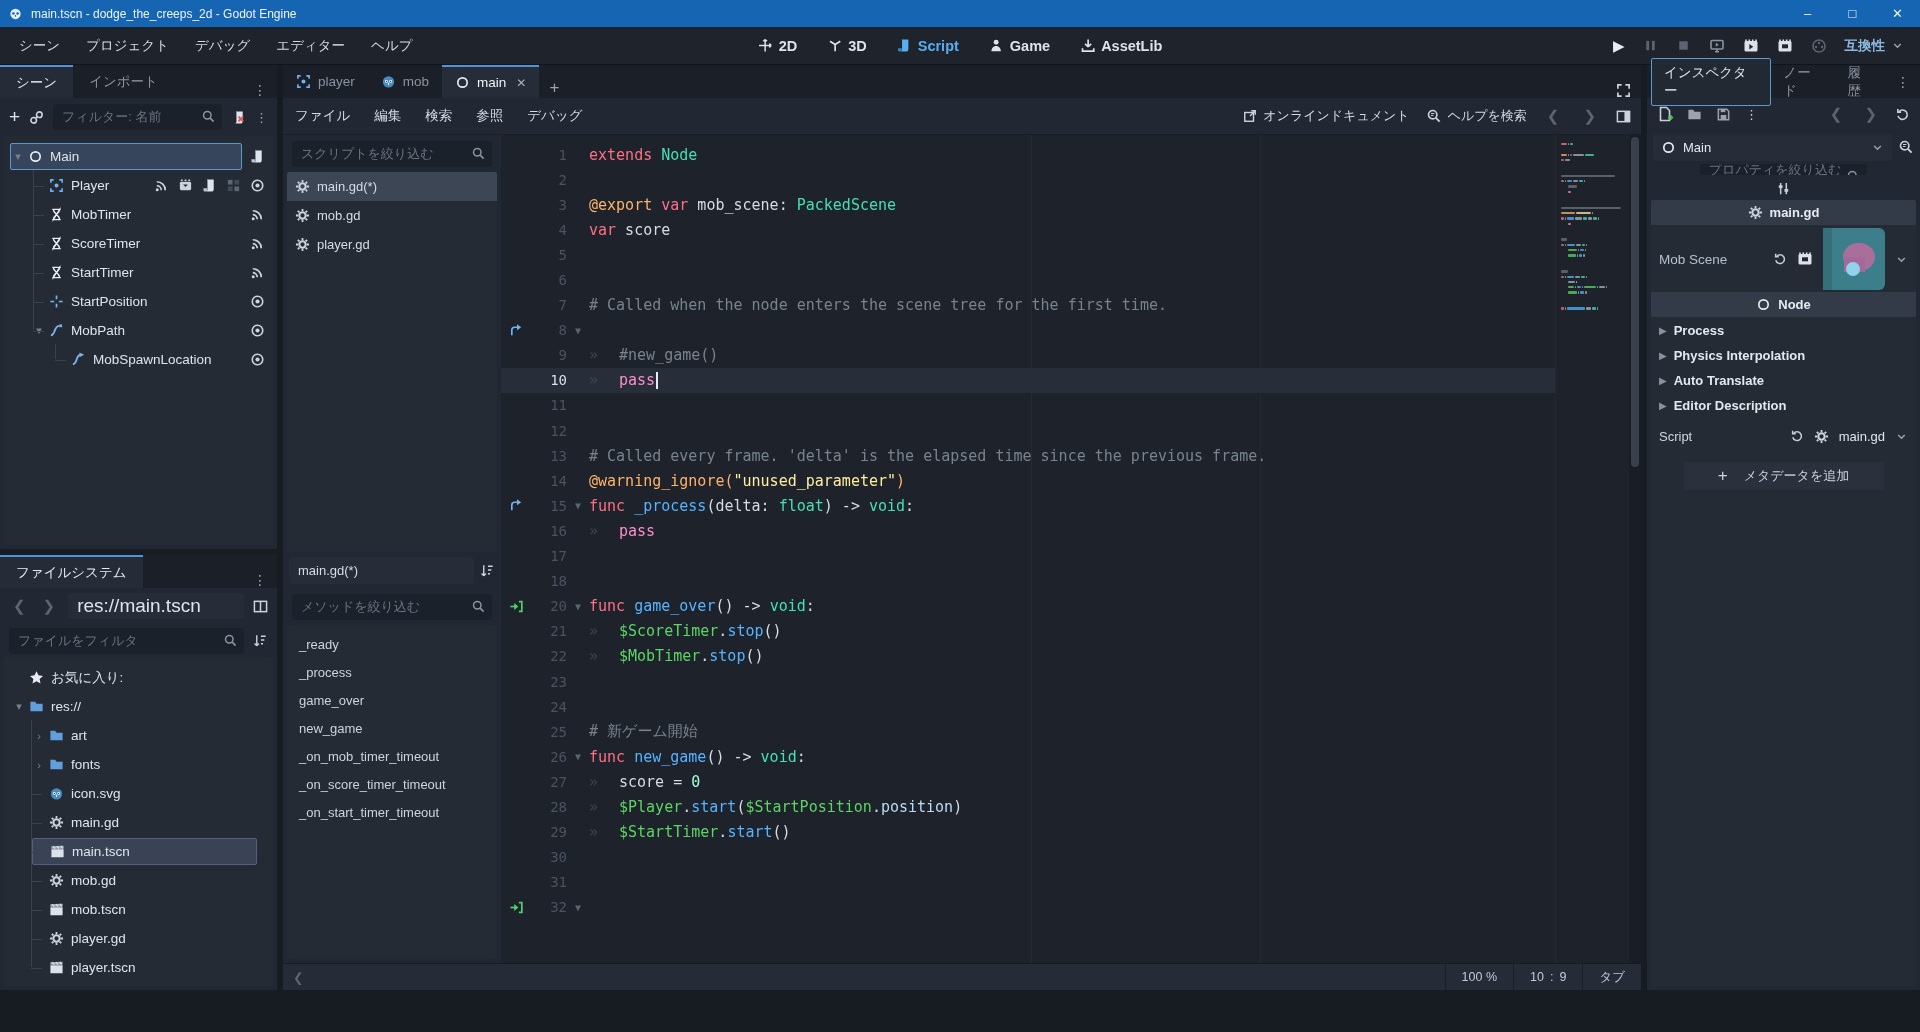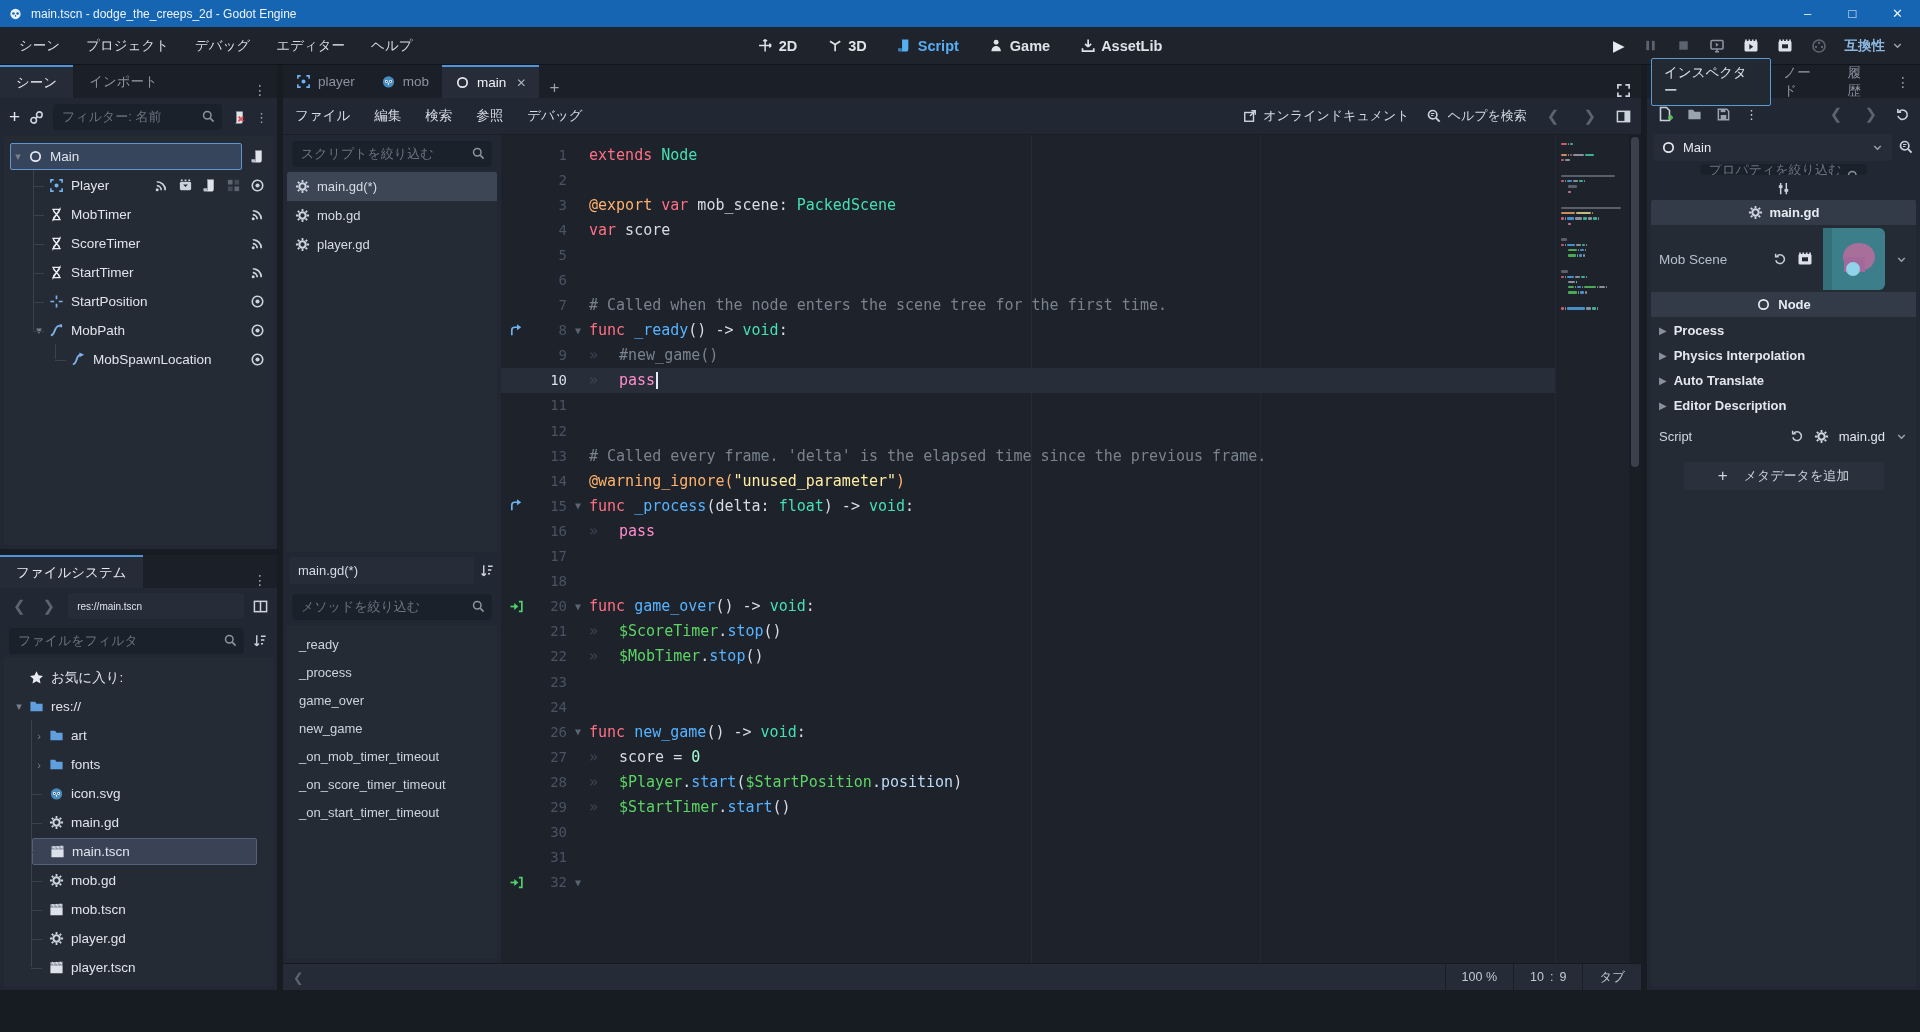--- a/index.html
+++ b/index.html
@@ -50,21 +50,21 @@
   .nbox{flex:1;display:flex;align-items:center;height:27px;border-radius:2px;}
   .nbox.sel{border:1px solid #5f96cf;background:#36455b;margin-right:8px;}
   .guide{position:absolute;background:#3a4250;}
   .d1::before,.d2::before{content:"";position:absolute;top:50%;height:1px;background:#3a4250;width:11px;}
   .scene-tree .d1::before{left:29px;}
   .scene-tree .d2::before{left:51px;}
   .fs-tree .d1::before{left:27px;}
 
   
   .fs-section{flex:1;background:#222833;display:flex;flex-direction:column;}
-  .pathbox{flex:1;height:26px;background:#262d38;border-radius:4px;display:flex;align-items:center;padding:0 9px;color:#dfe4ec;font-size:10px;}
+  .pathbox{flex:1;height:26px;background:#262d38;border-radius:4px;display:flex;align-items:center;padding:0 9px;color:#dfe4ec;font-size:19px;}
   .navarr{color:#5b6470;font-size:15px;padding:0 4px;}
 
   
   .stabs{height:33px;background:#1a1f28;display:flex;align-items:flex-end;flex:none;}
   .stab{height:33px;display:flex;align-items:center;gap:7px;padding:0 13px;color:#8a93a0;font-size:13.5px;}
   .stab.active{background:#272d38;border-top:2px solid #4f94d8;color:#eef2f7;}
   .stab .close{color:#aab2be;font-size:12px;margin-left:3px;}
   .newtab{color:#9aa3b0;font-size:17px;padding:0 10px;}
   .fullscr{margin-left:auto;display:flex;align-items:center;padding-right:10px;}
   .smenu{height:37px;display:flex;align-items:center;background:#222833;border-bottom:1px solid #1a1f26;flex:none;}
@@ -821,21 +821,21 @@
               <div class="cl"><span class="gut"></span><span class="ln">1</span><span class="fold"></span><span class="txt"><span class="tk-k">extends</span><span class="tk-w"> </span><span class="tk-t">Node</span></span></div>
               <div class="cl"><span class="gut"></span><span class="ln">2</span><span class="fold"></span><span class="txt"></span></div>
               <div class="cl"><span class="gut"></span><span class="ln">3</span><span class="fold"></span><span class="txt"><span class="tk-an">@export</span><span class="tk-w"> </span><span class="tk-k">var</span><span class="tk-w"> mob_scene: </span><span class="tk-t">PackedScene</span></span></div>
               <div class="cl"><span class="gut"></span><span class="ln">4</span><span class="fold"></span><span class="txt"><span class="tk-k">var</span><span class="tk-w"> score</span></span></div>
               <div class="cl"><span class="gut"></span><span class="ln">5</span><span class="fold"></span><span class="txt"></span></div>
               <div class="cl"><span class="gut"></span><span class="ln">6</span><span class="fold"></span><span class="txt"></span></div>
               <div class="cl"><span class="gut"></span><span class="ln">7</span><span class="fold"></span><span class="txt"><span class="tk-c"># Called when the node enters the scene tree for the first time.</span></span></div>
               <div class="cl"><span class="gut"><svg width="15" height="15" viewBox="0 0 16 16" xmlns="http://www.w3.org/2000/svg">
                     <path d="M3 13V7.5C3 5.5 4.3 4.5 6 4.5h4" fill="none" stroke="#6fb3f2" stroke-width="1.8"></path>
                     <path d="M8.6 1.2L13 4.5 8.6 7.8z" fill="#6fb3f2"></path>
-                  </svg></span><span class="ln">8</span><span class="fold">▼</span><span class="txt"><span class="tk-k">func</span><span class="tk-w"> </span><span class="tk-fn">_ready</span><span class="tk-w">() -&gt; </span><span class="tk-t">void</span><span class="tk-w">:</span></span></div>
+                  </svg></span><span class="ln">8</span><span class="fold">▼</span></div>
               <div class="cl"><span class="gut"></span><span class="ln">9</span><span class="fold"></span><span class="txt"><span class="tk-tab">»</span><span class="tk-c">#new_game()</span></span></div>
               <div class="cl cur"><span class="gut"></span><span class="ln">10</span><span class="fold"></span><span class="txt"><span class="tk-tab">»</span><span class="tk-cf">pass</span><span class="caret"></span></span></div>
               <div class="cl"><span class="gut"></span><span class="ln">11</span><span class="fold"></span><span class="txt"></span></div>
               <div class="cl"><span class="gut"></span><span class="ln">12</span><span class="fold"></span><span class="txt"></span></div>
               <div class="cl"><span class="gut"></span><span class="ln">13</span><span class="fold"></span><span class="txt"><span class="tk-c"># Called every frame. 'delta' is the elapsed time since the previous frame.</span></span></div>
               <div class="cl"><span class="gut"></span><span class="ln">14</span><span class="fold"></span><span class="txt"><span class="tk-an">@warning_ignore(</span><span class="tk-s">"unused_parameter"</span><span class="tk-an">)</span></span></div>
               <div class="cl"><span class="gut"><svg width="15" height="15" viewBox="0 0 16 16" xmlns="http://www.w3.org/2000/svg">
                     <path d="M3 13V7.5C3 5.5 4.3 4.5 6 4.5h4" fill="none" stroke="#6fb3f2" stroke-width="1.8"></path>
                     <path d="M8.6 1.2L13 4.5 8.6 7.8z" fill="#6fb3f2"></path>
                   </svg></span><span class="ln">15</span><span class="fold">▼</span><span class="txt"><span class="tk-k">func</span><span class="tk-w"> </span><span class="tk-fn">_process</span><span class="tk-w">(delta: </span><span class="tk-t">float</span><span class="tk-w">) -&gt; </span><span class="tk-t">void</span><span class="tk-w">:</span></span></div>
@@ -844,20 +844,21 @@
               <div class="cl"><span class="gut"></span><span class="ln">18</span><span class="fold"></span><span class="txt"></span></div>
               <div class="cl"><span class="gut"><svg width="15" height="15" viewBox="0 0 16 16" xmlns="http://www.w3.org/2000/svg">
                     <path d="M1.5 8h6" stroke="#4fd06a" stroke-width="1.8"></path>
                     <path d="M5.5 4.2L10 8l-4.5 3.8z" fill="#4fd06a"></path>
                     <path d="M10.5 2.8h3.2v10.4h-3.2" fill="none" stroke="#4fd06a" stroke-width="1.8"></path>
                   </svg></span><span class="ln">20</span><span class="fold">▼</span><span class="txt"><span class="tk-k">func</span><span class="tk-w"> </span><span class="tk-fn">game_over</span><span class="tk-w">() -&gt; </span><span class="tk-t">void</span><span class="tk-w">:</span></span></div>
               <div class="cl"><span class="gut"></span><span class="ln">21</span><span class="fold"></span><span class="txt"><span class="tk-tab">»</span><span class="tk-np">$ScoreTimer</span><span class="tk-w">.</span><span class="tk-fn">stop</span><span class="tk-w">()</span></span></div>
               <div class="cl"><span class="gut"></span><span class="ln">22</span><span class="fold"></span><span class="txt"><span class="tk-tab">»</span><span class="tk-np">$MobTimer</span><span class="tk-w">.</span><span class="tk-fn">stop</span><span class="tk-w">()</span></span></div>
               <div class="cl"><span class="gut"></span><span class="ln">23</span><span class="fold"></span><span class="txt"></span></div>
               <div class="cl"><span class="gut"></span><span class="ln">24</span><span class="fold"></span><span class="txt"></span></div>
+              <div class="cl"><span class="gut"></span><span class="ln">25</span><span class="fold"></span><span class="txt"><span class="tk-c"># 新ゲーム開始</span></span></div>
               <div class="cl"><span class="gut"></span><span class="ln">26</span><span class="fold">▼</span><span class="txt"><span class="tk-k">func</span><span class="tk-w"> </span><span class="tk-fn">new_game</span><span class="tk-w">() -&gt; </span><span class="tk-t">void</span><span class="tk-w">:</span></span></div>
               <div class="cl"><span class="gut"></span><span class="ln">27</span><span class="fold"></span><span class="txt"><span class="tk-tab">»</span><span class="tk-w">score = </span><span class="tk-n">0</span></span></div>
               <div class="cl"><span class="gut"></span><span class="ln">28</span><span class="fold"></span><span class="txt"><span class="tk-tab">»</span><span class="tk-np">$Player</span><span class="tk-w">.</span><span class="tk-fn">start</span><span class="tk-w">(</span><span class="tk-np">$StartPosition</span><span class="tk-w">.</span><span class="tk-mb">position</span><span class="tk-w">)</span></span></div>
               <div class="cl"><span class="gut"></span><span class="ln">29</span><span class="fold"></span><span class="txt"><span class="tk-tab">»</span><span class="tk-np">$StartTimer</span><span class="tk-w">.</span><span class="tk-fn">start</span><span class="tk-w">()</span></span></div>
               <div class="cl"><span class="gut"></span><span class="ln">30</span><span class="fold"></span><span class="txt"></span></div>
               <div class="cl"><span class="gut"></span><span class="ln">31</span><span class="fold"></span><span class="txt"></span></div>
               <div class="cl"><span class="gut"><svg width="15" height="15" viewBox="0 0 16 16" xmlns="http://www.w3.org/2000/svg">
                     <path d="M1.5 8h6" stroke="#4fd06a" stroke-width="1.8"></path>
                     <path d="M5.5 4.2L10 8l-4.5 3.8z" fill="#4fd06a"></path>
                     <path d="M10.5 2.8h3.2v10.4h-3.2" fill="none" stroke="#4fd06a" stroke-width="1.8"></path>

